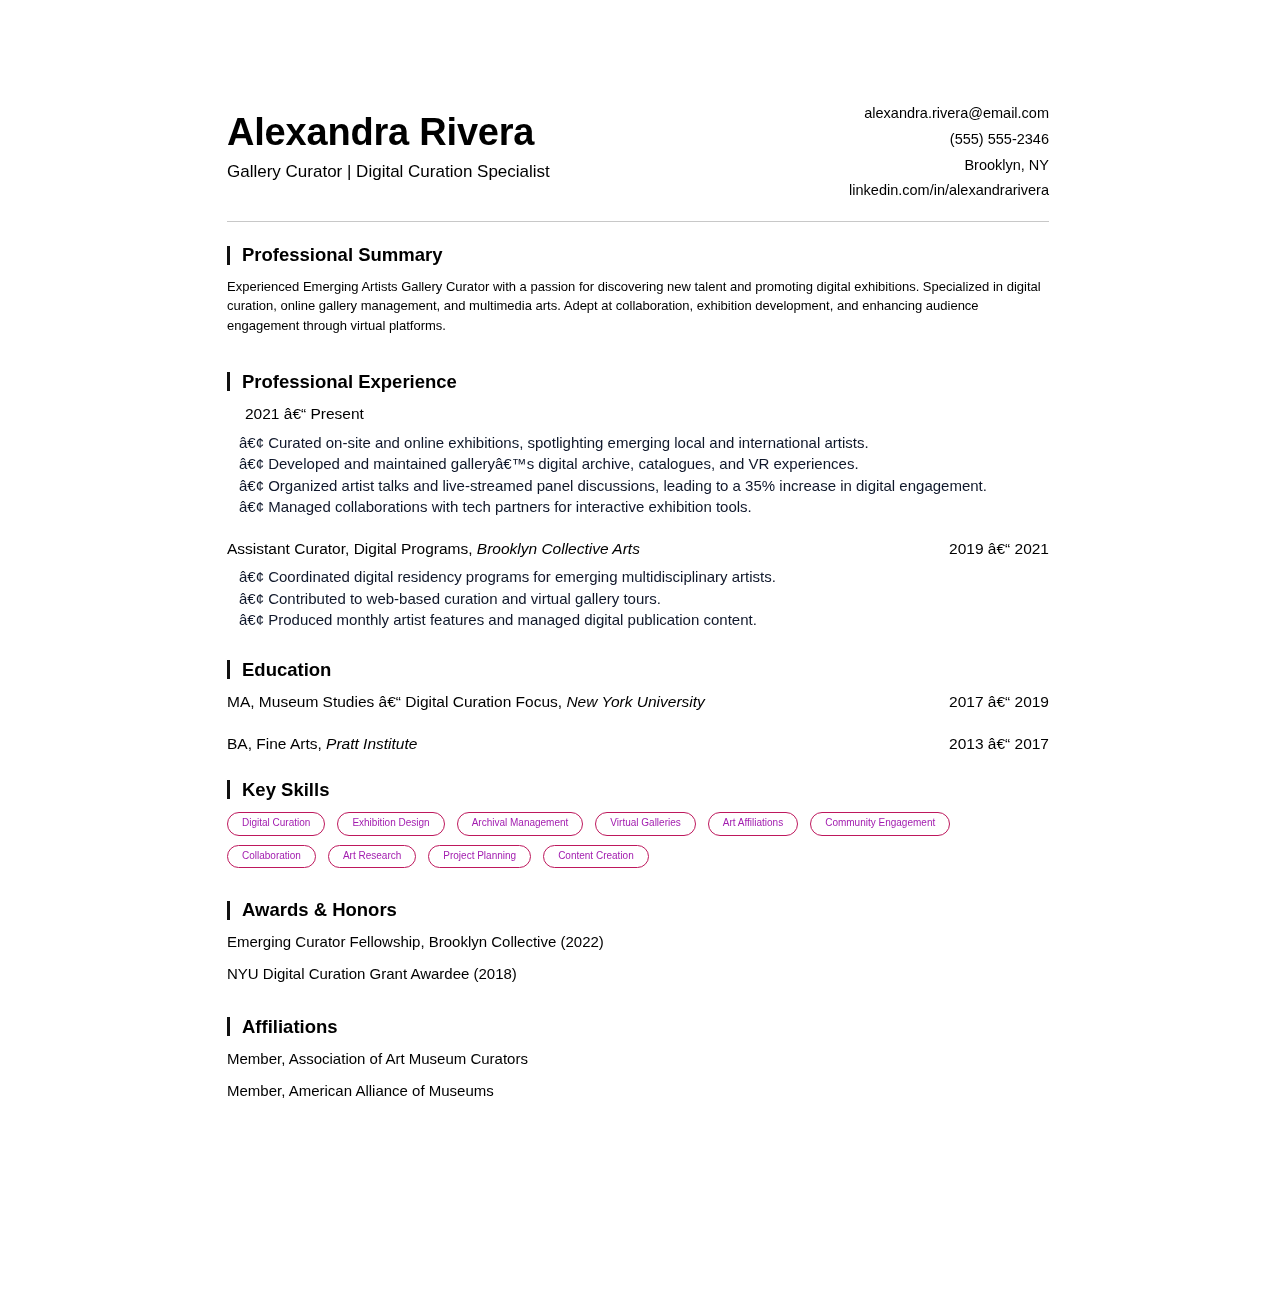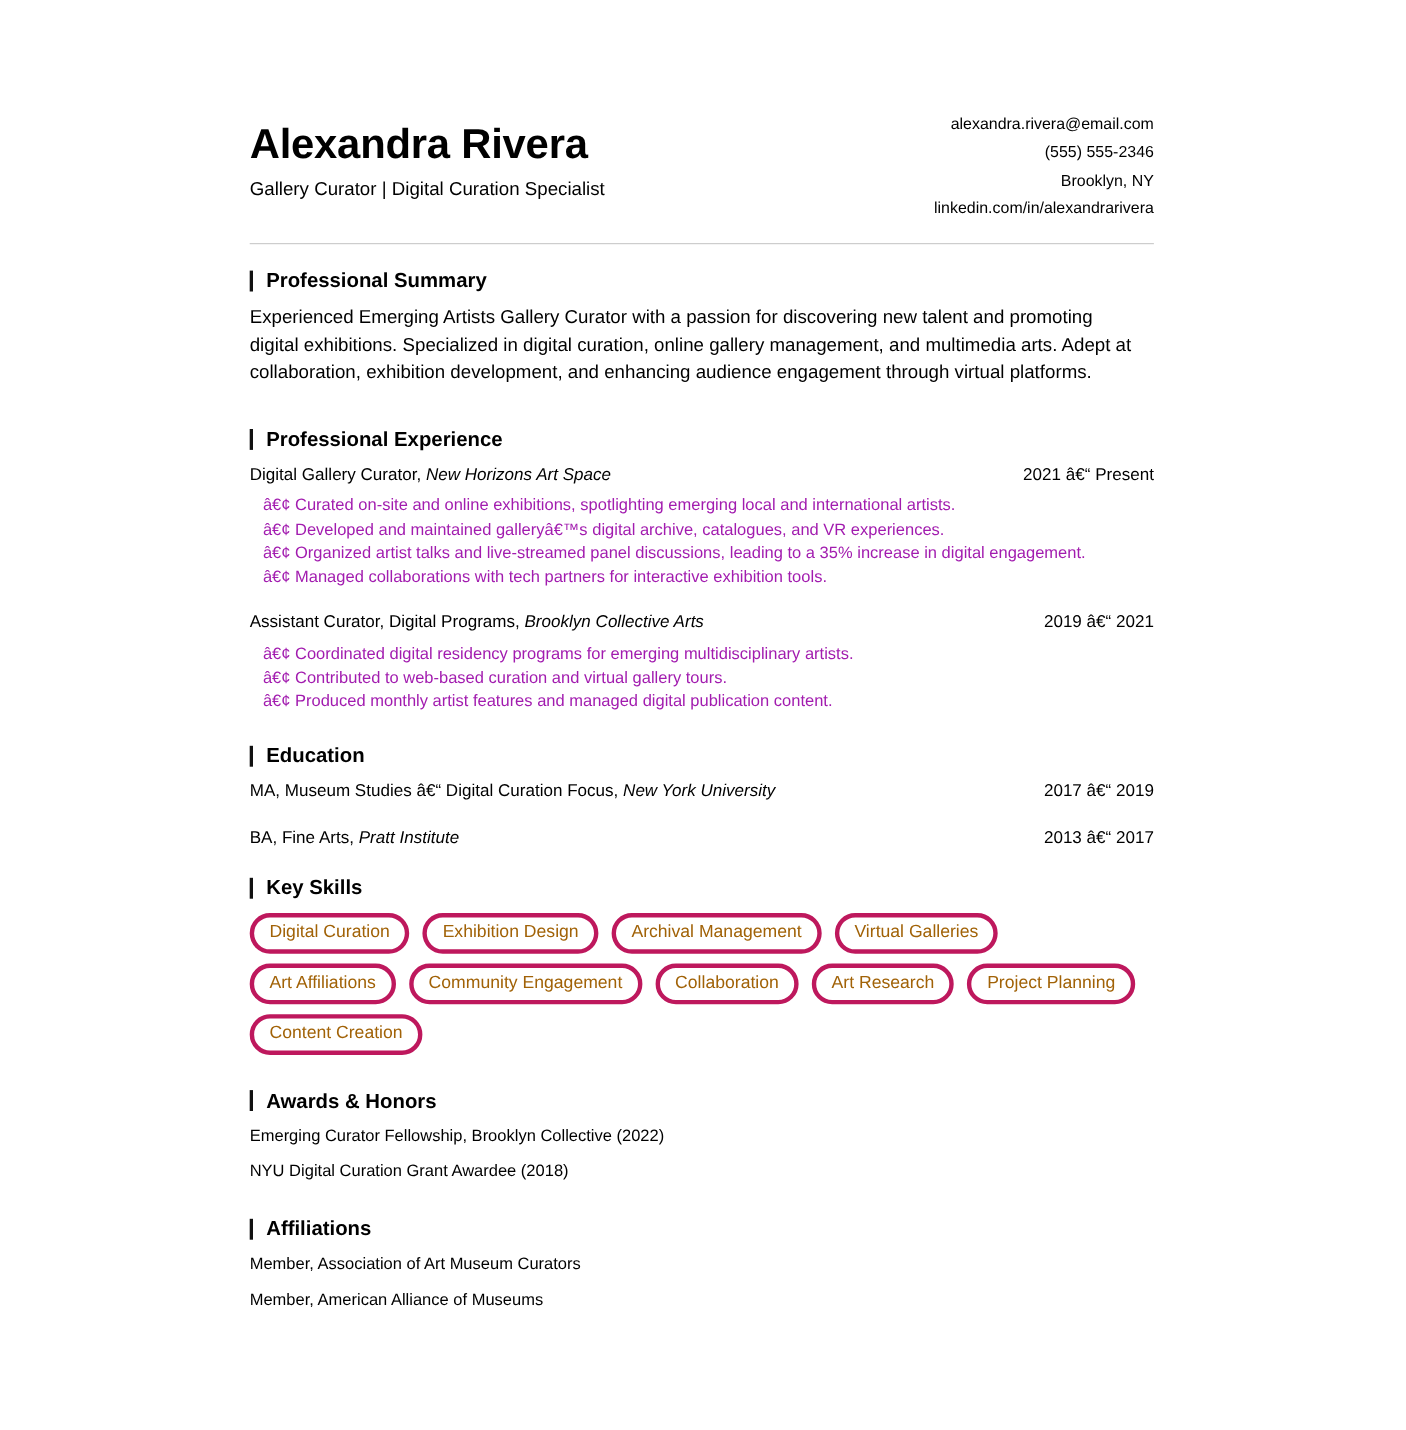--- a/index.html
+++ b/index.html
@@ -82,21 +82,21 @@
   .accent-bar {
     display: inline-block;
     width: 3px;
     height: 19px;
     background: #111111;
     margin-right: 12px;
     flex: none;
   }
 
   .summary-text {
-    font-size: 17px;
+    font-size: 13px;
     line-height: 1.47;
     margin: 0;
     color: #000;
     max-width: 815px;
   }
 
   
   .entry { margin-top: 0; }
   .entry + .entry { margin-top: 21px; }
   .entry-head {
@@ -115,42 +115,42 @@
   }
   .bullets {
     list-style: none;
     margin: 7px 0 0 0;
     padding: 0;
   }
   .bullets li {
     font-size: 15px;
     line-height: 1.43;
     padding-left: 12px;
-    color: #a21caf;
+    color: #0f172a;
   }
 
   .edu-list .entry + .entry { }
 
   
   .skills {
     display: flex;
     flex-wrap: wrap;
     gap: 9px 12px;
     margin-top: 2px;
     max-width: 822px;
   }
   .skill-pill {
     display: inline-block;
-    border: 4px solid #be185d;
+    border: 1px solid #be185d;
     border-radius: 999px;
     background: #ffffff;
     padding: 4px 14px 5px 14px;
-    font-size: 16px;
+    font-size: 10px;
     line-height: 1.25;
-    color: #a16207;
+    color: #a21caf;
     white-space: nowrap;
   }
 
   
   .line-list { margin: 0; padding: 0; list-style: none; }
   .line-list li {
     font-size: 15px;
     line-height: 1.35;
     color: #000;
   }
@@ -192,21 +192,20 @@
 
     <div class="section experience">
       <div class="section-heading">
         <span class="accent-bar"></span>
         <span>Professional Experience</span>
       </div>
       <div>
 
         <div class="entry">
           <div class="entry-head">
-            <div class="entry-title"><span>Digital Gallery Curator, </span><span class="org">New Horizons Art Space</span></div>
             <div class="entry-dates">2021 â€“ Present</div>
           </div>
           <ul class="bullets">
             <li>â€¢ Curated on-site and online exhibitions, spotlighting emerging local and international artists.</li>
             <li>â€¢ Developed and maintained galleryâ€™s digital archive, catalogues, and VR experiences.</li>
             <li>â€¢ Organized artist talks and live-streamed panel discussions, leading to a 35% increase in digital engagement.</li>
             <li>â€¢ Managed collaborations with tech partners for interactive exhibition tools.</li>
           </ul>
         </div>
 

